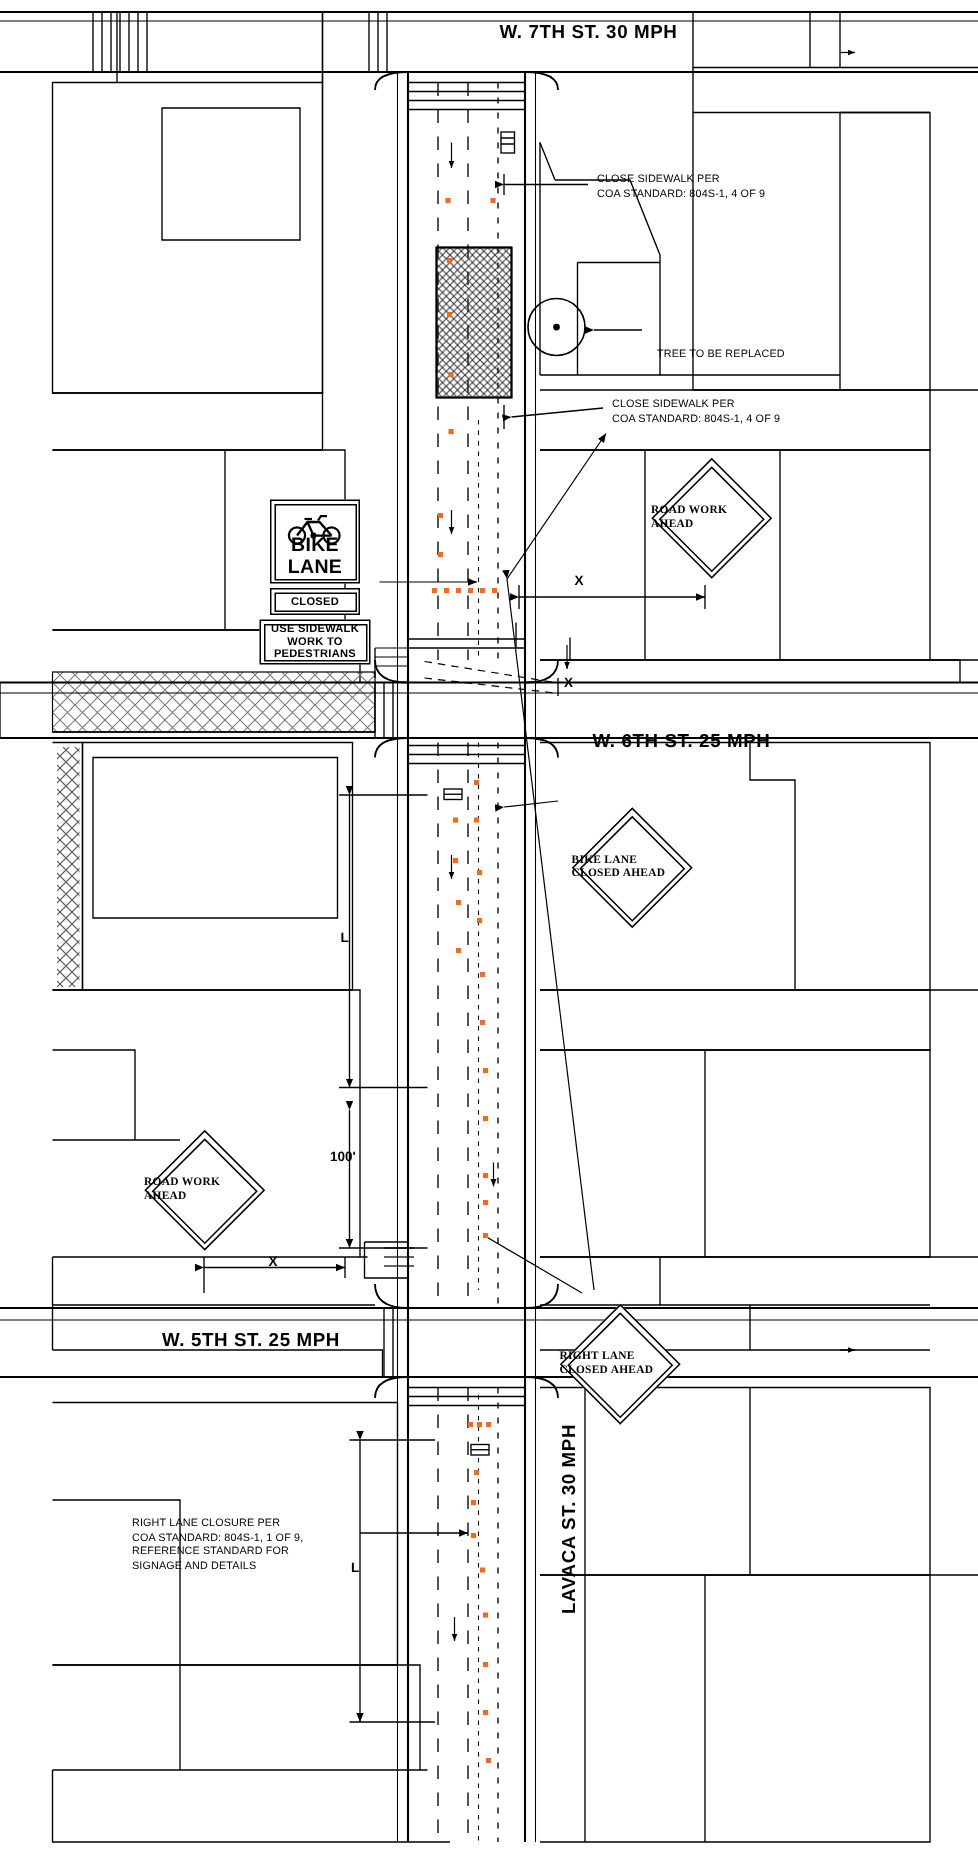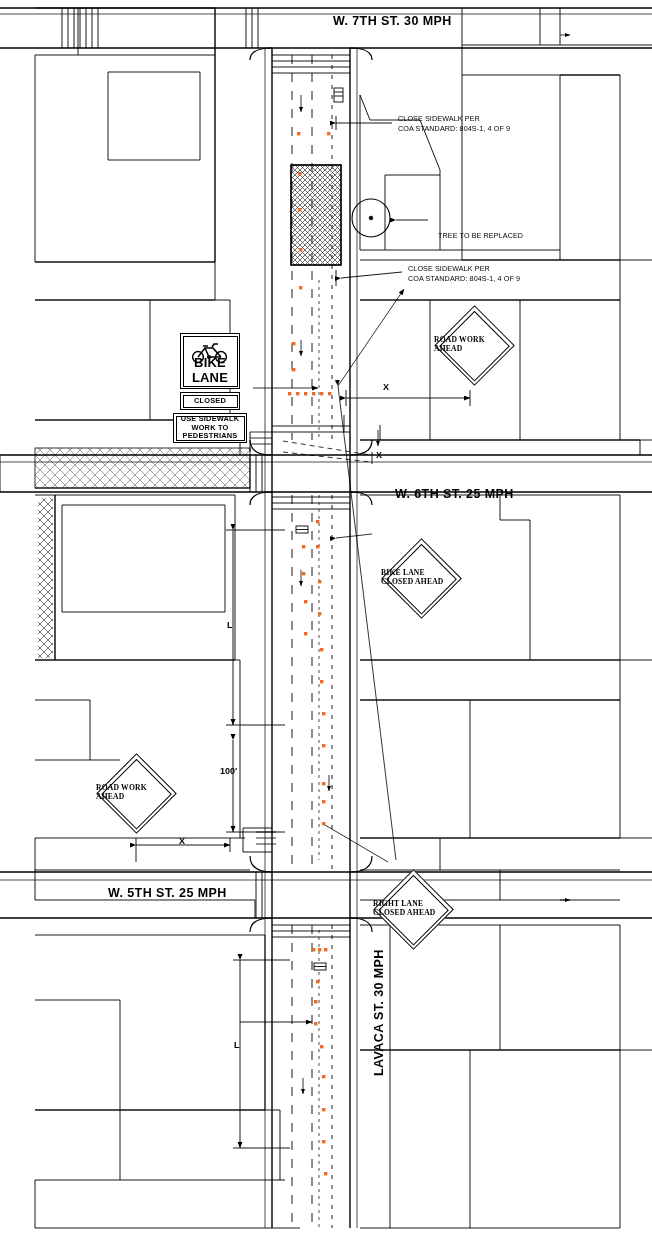--- a/index.html
+++ b/index.html
@@ -365,20 +365,24 @@
   <div class="lbl street" style="left:333px;top:14px;">W. 7TH ST. 30 MPH</div>
   <div class="lbl street" style="left:395px;top:447px;margin-top:40px;">W. 6TH ST. 25 MPH</div>
   <div class="lbl street" style="left:108px;top:886px;">W. 5TH ST. 25 MPH</div>
   <div class="lbl street vert" style="left:372px;top:1076px;transform:rotate(-90deg);">LAVACA ST. 30 MPH</div>
 
   <div class="lbl note" style="left:398px;top:114px;">CLOSE SIDEWALK PER
 COA STANDARD: 804S-1, 4 OF 9</div>
   <div class="lbl note" style="left:438px;top:231px;">TREE TO BE REPLACED</div>
   <div class="lbl note" style="left:408px;top:264px;">CLOSE SIDEWALK PER
 COA STANDARD: 804S-1, 4 OF 9</div>
+  <div class="lbl note" style="left:88px;top:1010px;">RIGHT LANE CLOSURE PER
+COA STANDARD: 804S-1, 1 OF 9,
+REFERENCE STANDARD FOR
+SIGNAGE AND DETAILS</div>
 
   <div class="lbl dim" style="left:383px;top:382px;">X</div>
   <div class="lbl dim" style="left:376px;top:450px;">X</div>
   <div class="lbl dim" style="left:227px;top:620px;">L</div>
   <div class="lbl dim" style="left:220px;top:766px;">100'</div>
   <div class="lbl dim" style="left:179px;top:836px;">X</div>
   <div class="lbl dim" style="left:234px;top:1040px;">L</div>
 
   <div class="diamond" style="left:434px;top:305px;">
     <div class="box"></div>

